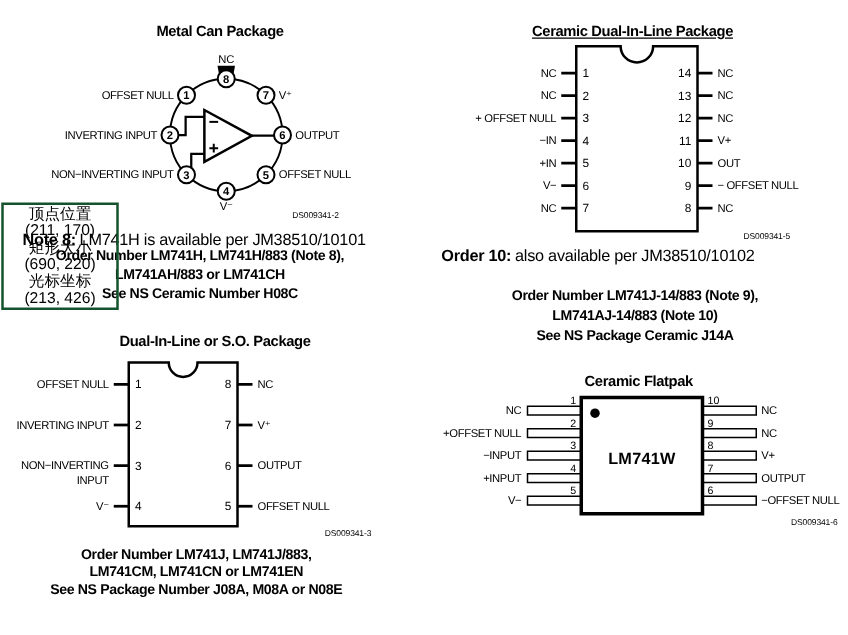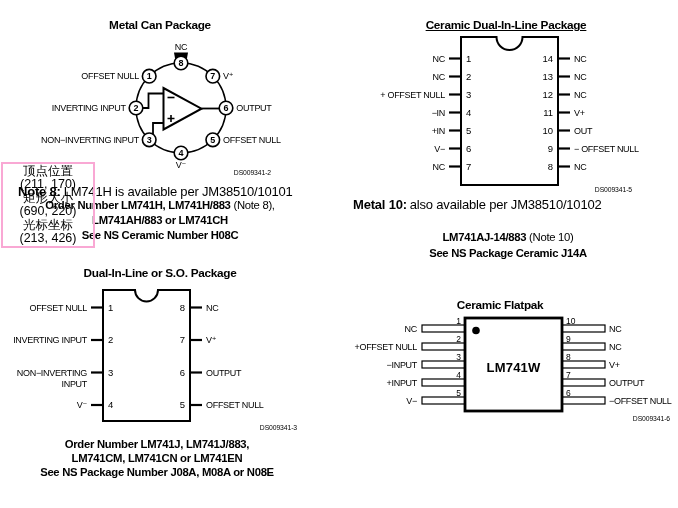--- a/index.html
+++ b/index.html
@@ -5,48 +5,48 @@
   html,body{margin:0;padding:0;background:#fff;}
   .page{
     position:relative;width:678px;height:508px;background:#ffffff;overflow:hidden;
     font-family:"Liberation Sans","DejaVu Sans",sans-serif;color:#000;
   }
   #diagram-layer{position:absolute;left:0;top:0;}
   .heading{
     position:absolute;margin:0;width:320px;text-align:center;
     font-size:11.8px;font-weight:700;letter-spacing:-0.3px;
   }
-  #title-mc{left:0;top:18px;text-align:center;}
+  #title-mc{left:16px;top:18px;text-align:center;}
   #title-cd{left:346px;top:18px;text-decoration:underline;}
-  #title-d8{left:0;top:266px;}
-  #title-fp{left:340px;top:298px;}
+  #title-d8{left:0;top:266px;padding-left:12px;}
+  #title-fp{left:351px;top:298px;}
   .ds{
     position:absolute;width:70px;text-align:right;
     font-size:6.8px;font-weight:400;letter-spacing:-0.1px;
   }
   #ds-mc{left:201px;top:169px;}
   #ds-cd{left:562px;top:186px;}
   #ds-d8{left:227px;top:424px;}
   #ds-fp{left:600px;top:415px;}
   .notes{position:absolute;font-size:13px;letter-spacing:-0.2px;}
   .notes b{font-weight:700;margin-right:3px;}
   #notes-mc{left:18px;top:184px;line-height:15px;}
   #notes-cd{left:353px;top:197px;line-height:15.4px;}
   .order{
     position:absolute;width:320px;text-align:center;
     font-size:11.3px;font-weight:700;letter-spacing:-0.3px;
   }
-  .order .n{font-weight:400;margin-top:12px;}
+  .order .n{font-weight:700;margin-top:12px;}
   #order-mc{left:0;top:198px;line-height:15px;}
   #order-cd{left:348px;top:229px;line-height:16px;}
   #order-d8{left:-3px;top:437px;line-height:14px;}
   #order-fp{left:351px;top:428px;line-height:12.6px;}
   .tooltip{
     position:absolute;left:1px;top:162px;width:90px;height:81px;
-    border:2px solid #f9a8d4;background:transparent;z-index:5;
+    border:2px solid #14532d;background:transparent;z-index:5;
     text-align:center;font-size:12.5px;line-height:13.4px;padding-top:1px;
   }
 </style>
 </head>
 <body>
 
 <div class="page">
   <svg id="diagram-layer" width="678" height="508" viewBox="0 0 678 508">
       <g>
         <polygon points="174,52.5 188,52.5 186,64 176,64" fill="#000"></polygon>
@@ -198,29 +198,30 @@
 
   <div class="ds" id="ds-mc">DS009341-2</div>
   <div class="ds" id="ds-cd">DS009341-5</div>
   <div class="ds" id="ds-d8">DS009341-3</div>
   <div class="ds" id="ds-fp">DS009341-6</div>
 
   <div class="notes" id="notes-mc">
       <div><b>Note 8:</b>LM741H is available per JM38510/10101</div>
     </div>
   <div class="notes" id="notes-cd">
-      <div><b>Metal 10:</b>also available per JM38510/10102</div>
+      <div><b>Order 10:</b>also available per JM38510/10102</div>
     </div>
 
   <div class="order" id="order-mc">
       <div><b>Order Number LM741H, LM741H/883</b><span class="n"> (Note 8),</span></div>
       <div><b>LM741AH/883 or LM741CH</b></div>
       <div><b>See NS Ceramic Number H08C</b></div>
     </div>
   <div class="order" id="order-cd">
+      <div><b>Order Number LM741J-14/883</b><span class="n"> (Note 9),</span></div>
       <div><b>LM741AJ-14/883</b><span class="n"> (Note 10)</span></div>
       <div><b>See NS Package Ceramic J14A</b></div>
     </div>
   <div class="order" id="order-d8">
       <div><b>Order Number LM741J, LM741J/883,</b></div>
       <div><b>LM741CM, LM741CN or LM741EN</b></div>
       <div><b>See NS Package Number J08A, M08A or N08E</b></div>
     </div>
 
   <div class="tooltip" id="overlay-box">

